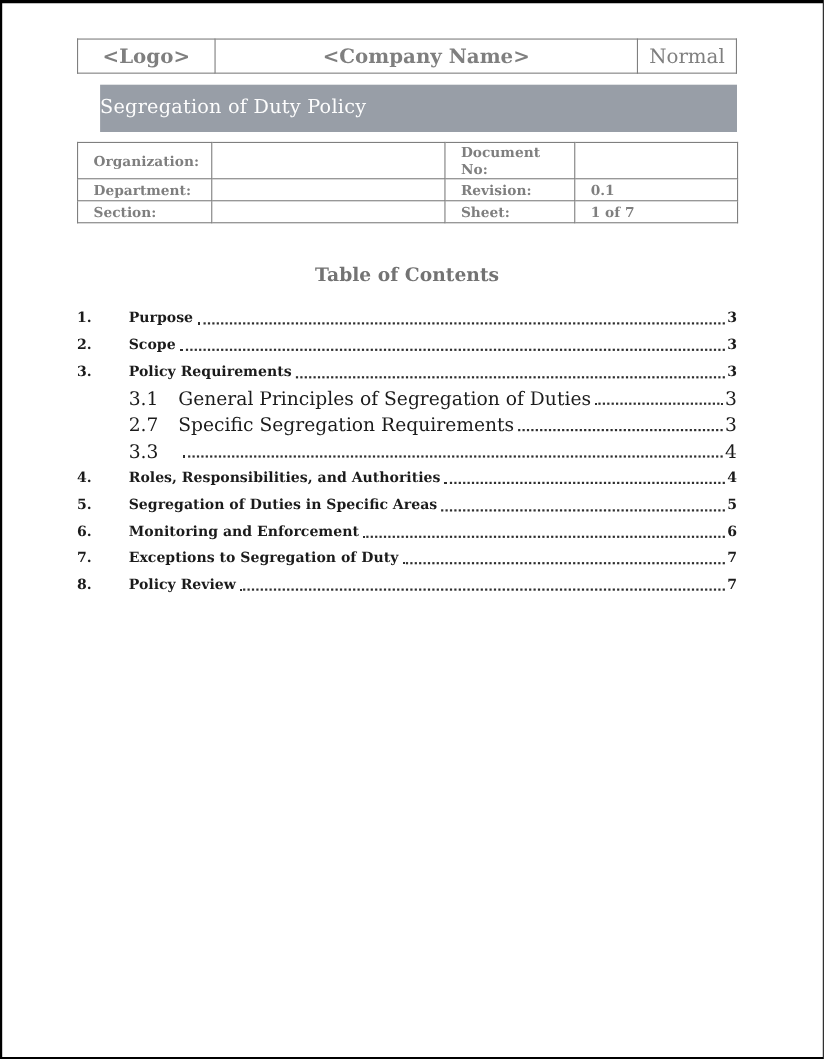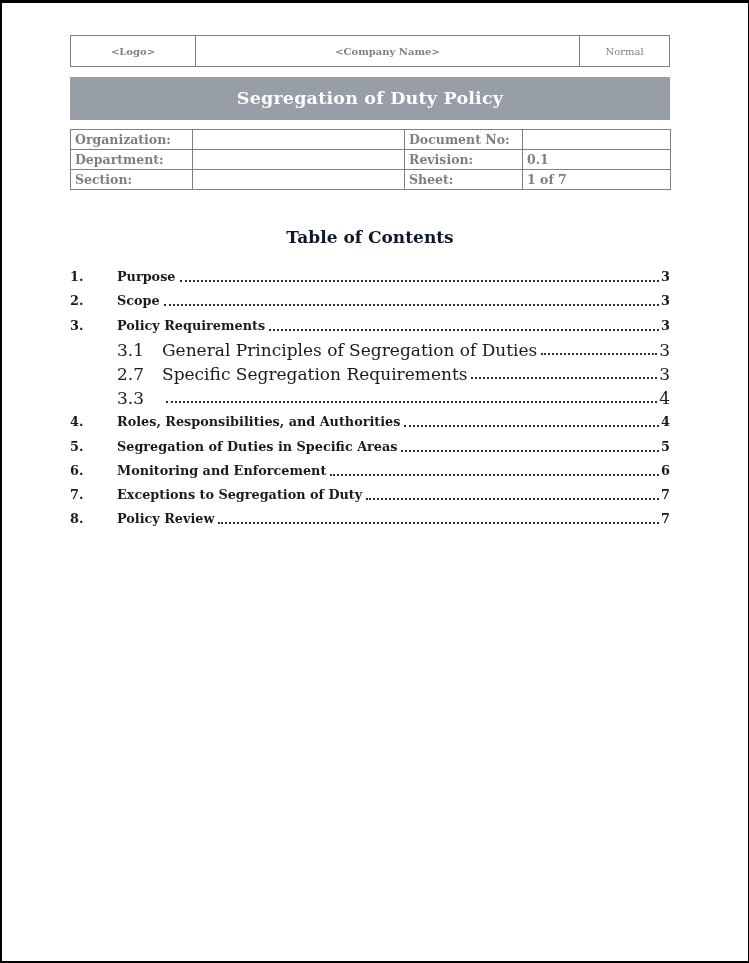--- a/index.html
+++ b/index.html
@@ -19,48 +19,49 @@
     font-family:"DejaVu Serif","Liberation Serif",serif;
     overflow:hidden;
   }
   .inner{padding:32px 78px 0 68px;}
 
   
   table.header-table{width:100%;border-collapse:collapse;table-layout:fixed;}
   table.header-table td{
     border:1px solid var(--table-border);
     height:31px;text-align:center;vertical-align:middle;
-    color:var(--muted-text);font-size:10px;padding:0 4px;
+    color:var(--muted-text);font-size:18px;padding:0 4px;
   }
   td.h-logo{width:125px;font-weight:bold;}
   td.h-company{font-weight:bold;}
   td.h-class{width:90px;font-weight:normal;}
 
   
   .banner{
     margin-top:10px;height:43px;line-height:43px;
     background:var(--banner-bg);color:var(--banner-text);
-    text-align:center;font-weight:bold;font-size:17.5px;
+    text-align:left;font-weight:normal;font-size:17.5px;
     letter-spacing:0.2px;
+    margin-left:21px;
   }
 
   
   table.meta-table{margin-top:9px;width:100%;border-collapse:collapse;table-layout:fixed;}
   table.meta-table td{
     border:1px solid var(--table-border);
     height:20px;vertical-align:middle;
     color:var(--muted-text);font-size:12.5px;font-weight:bold;
-    padding:1px 4px;
+    padding:1px 14px;
   }
   .mc1{width:122px;}.mc2{width:212px;}.mc3{width:118px;}.mc4{width:148px;margin-top:31px;}
 
   
   .toc-heading{
     margin:37px 0 0 0;text-align:center;
-    font-size:17px;font-weight:bold;color:#0f172a;
+    font-size:17px;font-weight:bold;color:#737373;
     font-family:"DejaVu Serif","Liberation Serif",serif;
   }
   .toc{margin-top:16px;color:var(--toc-text);}
   .toc-row{
     display:flex;align-items:flex-end;
     height:24.2px;font-size:12.8px;line-height:20px;
     cursor:default;
   }
   .toc-row.level-1{font-weight:bold;}
   .toc-row.level-1 .toc-num{width:47px;flex:0 0 47px;}

